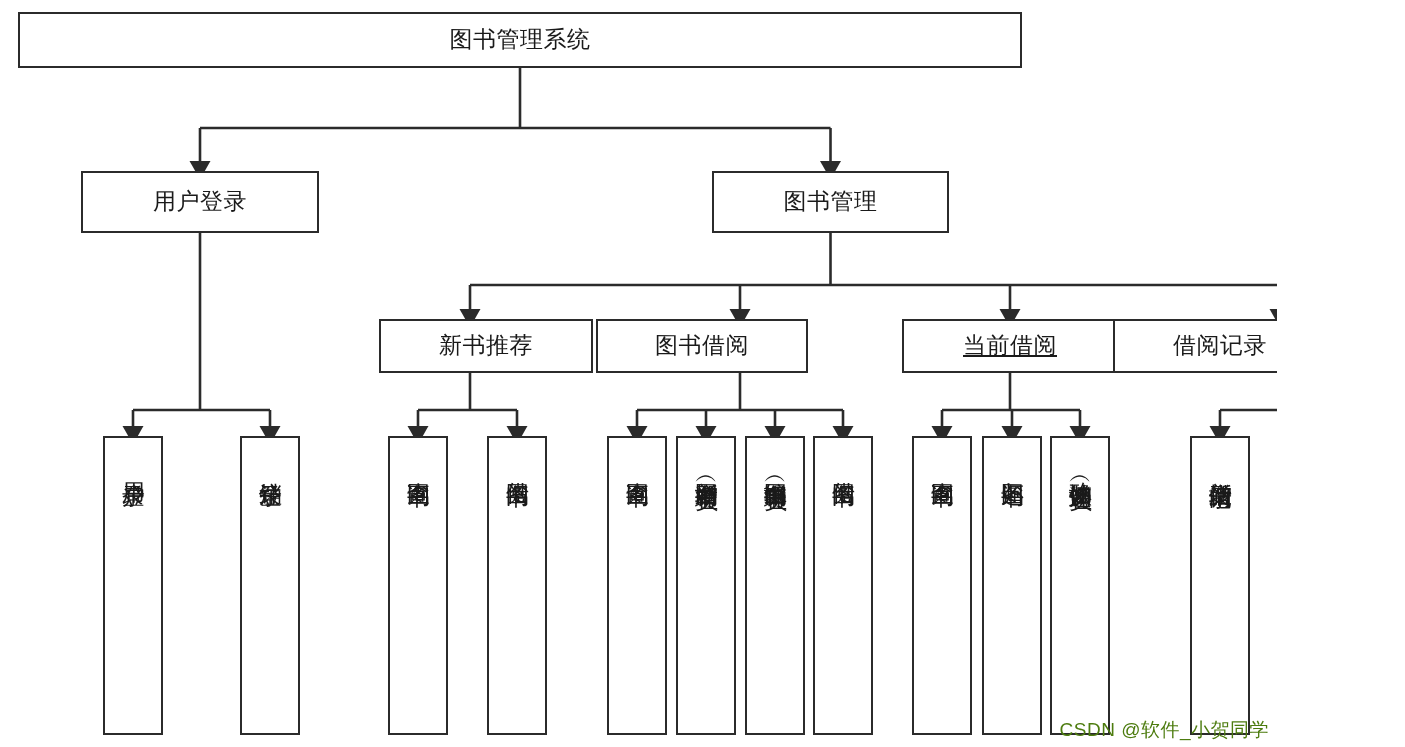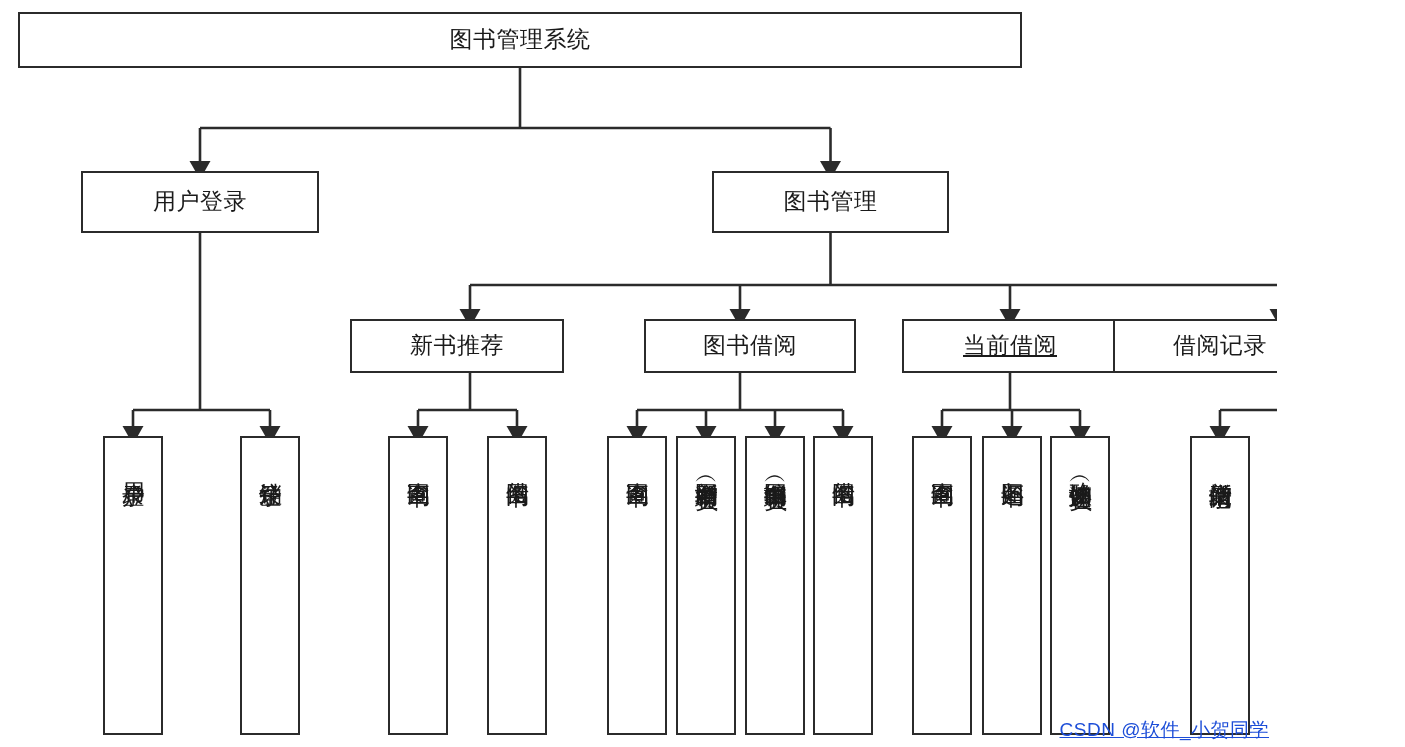--- a/index.html
+++ b/index.html
@@ -60,25 +60,24 @@
     line-height: 1.30;
     letter-spacing: 1px;
     white-space: normal;
     max-height: 270px;
   }
   #watermark {
     position: absolute;
     right: 8px;
     bottom: 4px;
     font-size: 19px;
-    color: #1d4ed8;
+    color: #4d7c0f;
     letter-spacing: 0.5px;
     white-space: nowrap;
     user-select: none;
-    text-decoration: underline;
   }
 </style>
 </head>
 <body>
 
 <div id="diagram-root">
 
   <svg id="edges-layer" viewBox="0 0 1405 747" width="1405" height="747" xmlns="http://www.w3.org/2000/svg">
     <defs>
       <marker id="arrowhead" markerWidth="9" markerHeight="9" refX="3.2" refY="4.5" orient="auto" markerUnits="strokeWidth">
@@ -125,24 +124,24 @@
   <div id="nodes-layer">
       <div class="node horiz root" style="left: 18px; top: 12px; width: 1004px; height: 56px;">
         <span class="node-label">图书管理系统</span>
       </div>
       <div class="node horiz" style="left: 81px; top: 171px; width: 238px; height: 62px;">
         <span class="node-label">用户登录</span>
       </div>
       <div class="node horiz" style="left: 712px; top: 171px; width: 237px; height: 62px;">
         <span class="node-label">图书管理</span>
       </div>
-      <div class="node horiz" style="left: 350px; top: 319px; width: 214px; height: 54px;">
+      <div class="node horiz" style="left: 379px; top: 319px; width: 214px; height: 54px;">
         <span class="node-label">新书推荐</span>
       </div>
-      <div class="node horiz" style="left: 644px; top: 319px; width: 212px; height: 54px;">
+      <div class="node horiz" style="left: 596px; top: 319px; width: 212px; height: 54px;">
         <span class="node-label">图书借阅</span>
       </div>
       <div class="node horiz" style="left: 902px; top: 319px; width: 216px; height: 54px; text-decoration: underline;">
         <span class="node-label">当前借阅</span>
       </div>
       <div class="node horiz" style="left: 1113px; top: 319px; width: 214px; height: 54px;">
         <span class="node-label">借阅记录</span>
       </div>
       <div class="node vert" style="left: 103px; top: 436px; width: 60px; height: 299px;">
         <span class="node-label">用户登录</span>

